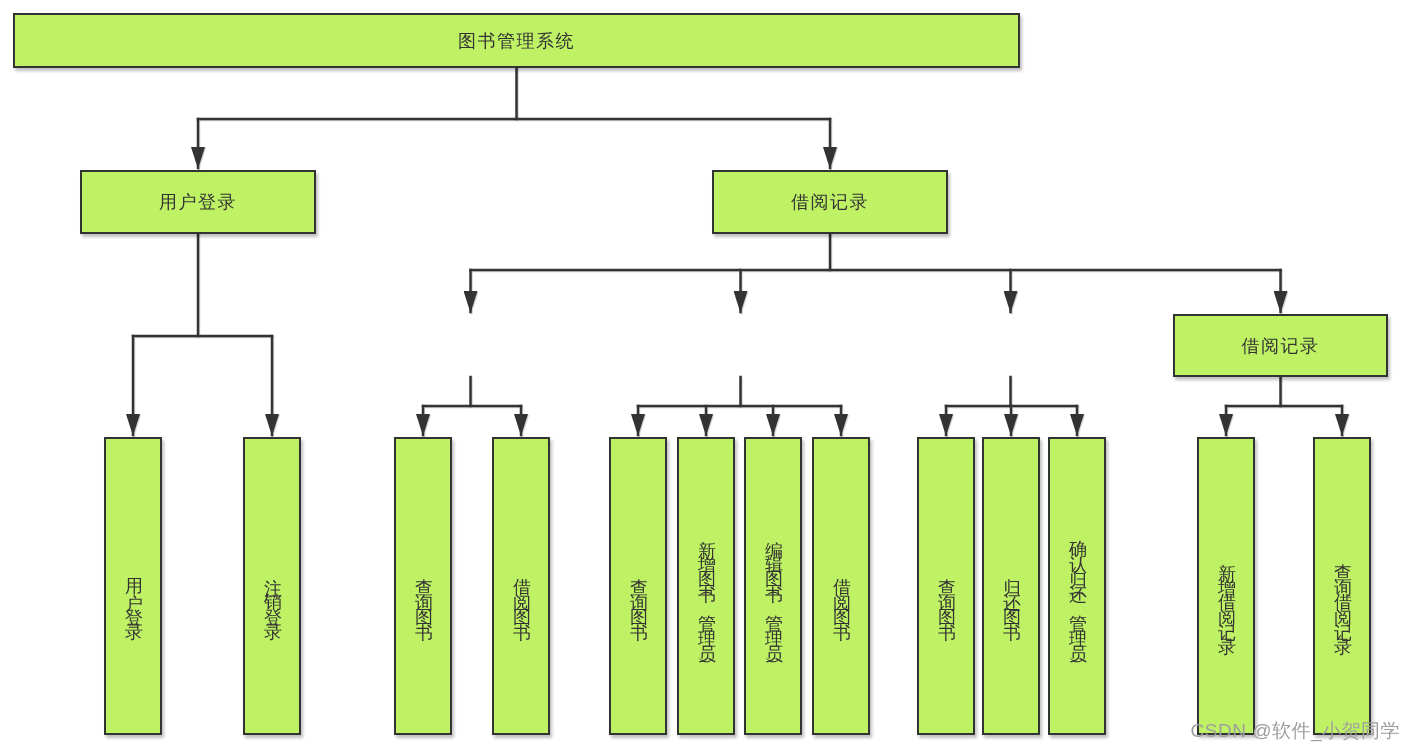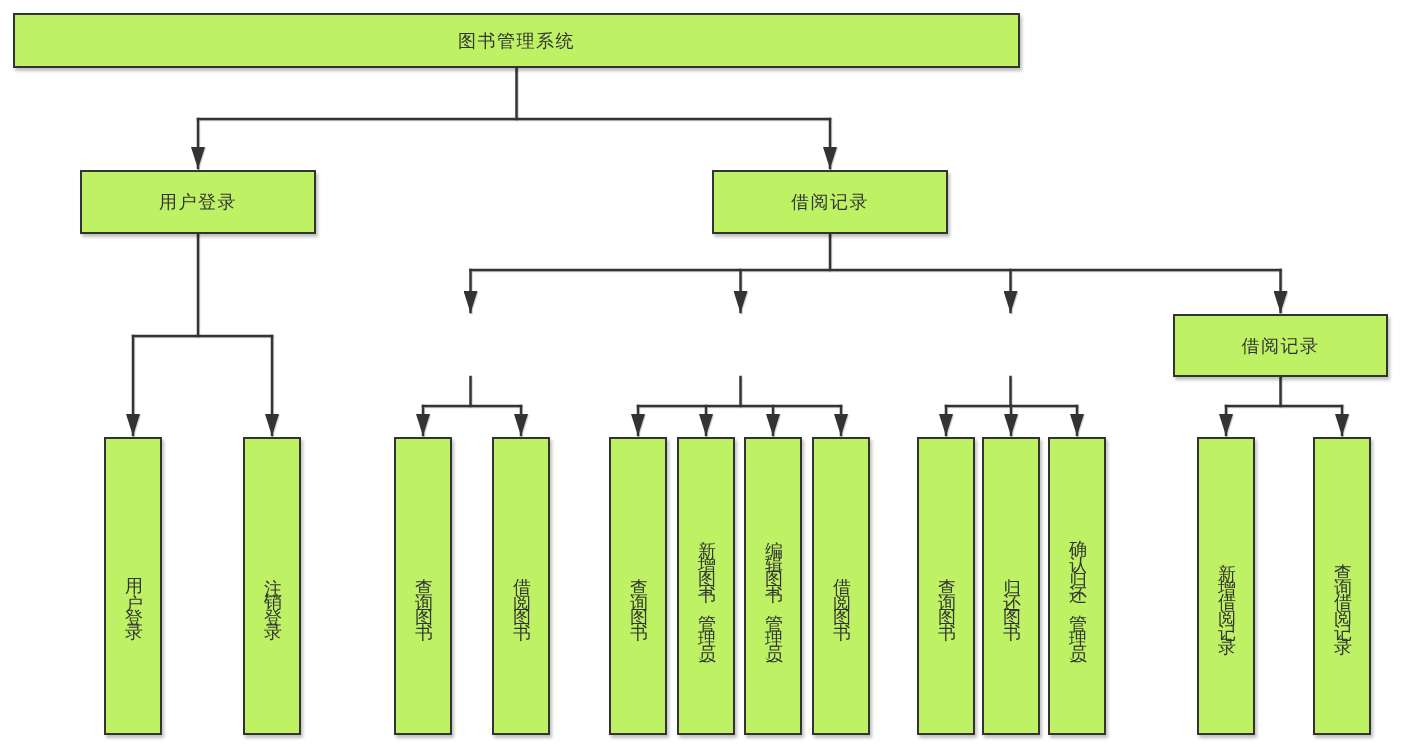--- a/index.html
+++ b/index.html
@@ -129,13 +129,14 @@
   <div class="box" style="left:1048px;top:437px;width:58px;height:298px">
     <span class="vlbl">确认归还（管理员）</span>
   </div>
   <div class="box" style="left:1197px;top:437px;width:58px;height:298px">
     <span class="vlbl">新增借阅记录</span>
   </div>
   <div class="box" style="left:1313px;top:437px;width:58px;height:298px">
     <span class="vlbl">查询借阅记录</span>
   </div>
 
+  <div class="watermark">CSDN @软件_小贺同学</div>
 </div>
 
 </body></html>

